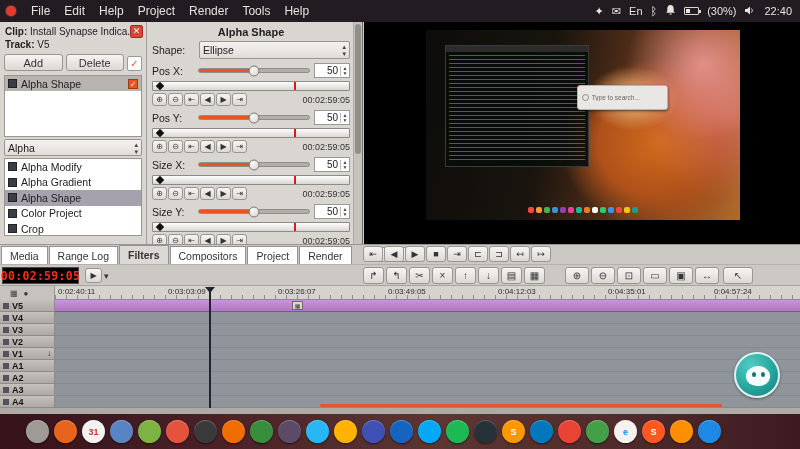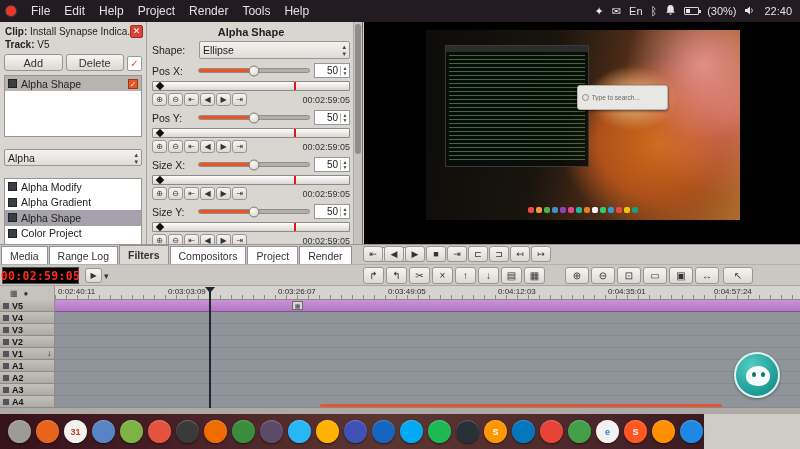--- a/index.html
+++ b/index.html
@@ -31,21 +31,21 @@
   .mini-check-btn { width:15px; height:15px; background:#fff; border:1px solid #999; border-radius:2px;
                     color:#e95420; font-size:10px; line-height:13px; text-align:center; }
   #stack-list { margin:2px 4px; background:#fff; border:1px solid #9a968f; height:62px; overflow:hidden; }
   .stack-row { display:flex; align-items:center; gap:4px; height:15px; padding:0 3px; background:#b7b3af; font-size:10.5px; }
   .filter-ico { width:9px; height:9px; background:#3c3c44; border:1px solid #222; flex:none; }
   .stack-check { margin-left:auto; width:10px; height:10px; background:#e95420; border:1px solid #9c3a16;
                  color:#fff; font-size:8px; line-height:9px; text-align:center; }
   .combo { display:flex; align-items:center; background:linear-gradient(#f4f2f0,#e0dcd8); border:1px solid #9a968f;
            border-radius:2px; height:17px; padding:0 3px; font-size:10.5px; }
   .combo .arrows { margin-left:auto; font-size:7px; color:#444; line-height:7px; text-align:center; }
-  #group-combo { margin:12px 4px; }
+  #group-combo { margin:2px 4px; }
   #filter-list { margin:2px 4px 0 4px; background:#fff; border:1px solid #9a968f; height:78px; overflow:hidden; }
   .flt-row { display:flex; align-items:center; gap:4px; height:15.5px; padding:0 3px; font-size:10.5px; }
   .flt-row.sel { background:#a5a1ad; }
 
   
   #editor-col { position:absolute; left:147px; top:22px; width:216px; height:222px; background:#d9d5d1;
                 border-right:1px solid #6e6a66; padding:2px 12px 0 5px; }
   #editor-scroll { position:absolute; right:0; top:0; width:9px; height:222px; background:#c6c2be; border-left:1px solid #aaa; }
   #editor-scroll .thumb { position:absolute; left:1px; right:1px; top:2px; height:130px; background:#918d89; border-radius:3px; }
   #editor-title { text-align:center; font-weight:bold; font-size:11px; padding:2px 0 3px 0; }
@@ -136,23 +136,23 @@
   .lane.v5 { background:linear-gradient(#cb93d8,#b077c3); border-bottom:1px solid #7d5690; position:relative; }
   .clip-mark { position:absolute; left:237px; top:1px; width:11px; height:9px; background:#d8d4d0; border:1px solid #6e6a66;
                font-size:6px; line-height:8px; text-align:center; color:#444; }
   #playhead { position:absolute; left:209px; top:287px; width:2px; height:121px; background:#20242e; }
   #playhead-top { position:absolute; left:205px; top:287px; width:0; height:0;
                   border-left:5px solid transparent; border-right:5px solid transparent; border-top:6px solid #20242e; }
   #range-line { position:absolute; left:320px; top:404px; width:402px; height:3px; background:#e8552c; border-radius:2px; }
   #below-strip { position:absolute; left:0; top:408px; width:800px; height:6px; background:#aeaaa6; }
 
   
-  #dock { position:absolute; left:0; top:414px; width:704px; height:35px;
+  #dock { position:absolute; left:0; top:414px; width:800px; height:35px;
           background:linear-gradient(90deg,#36121b,#4a2228 28%,#5c3632 55%,#4e2a2c 80%,#3c1a21);
-          display:flex; align-items:center; gap:5px; padding-left:8px; }
+          display:flex; align-items:center; gap:5px; padding-left:26px; }
   .dock-icon { width:23px; height:23px; border-radius:50%; flex:none; box-shadow:0 1px 2px rgba(0,0,0,.55), inset 0 1px 1px rgba(255,255,255,.25);
                display:flex; align-items:center; justify-content:center; font-size:9px; font-weight:bold; }
 
   
   #badge { position:absolute; left:734px; top:352px; width:46px; height:46px; border-radius:50%;
            background:radial-gradient(circle at 35% 28%, #52ccc4, #1d9a94 70%, #147e79); border:2px solid #ddf2f0;
            box-shadow:0 1px 3px rgba(0,0,0,.4); z-index:5; }
   #badge .face { position:absolute; left:10px; top:12px; width:24px; height:20px; background:#f4fbfa; border-radius:50% 50% 46% 46%; }
   #badge .eye { position:absolute; top:18px; width:4px; height:5px; background:#14706c; border-radius:50%; }
 </style>

